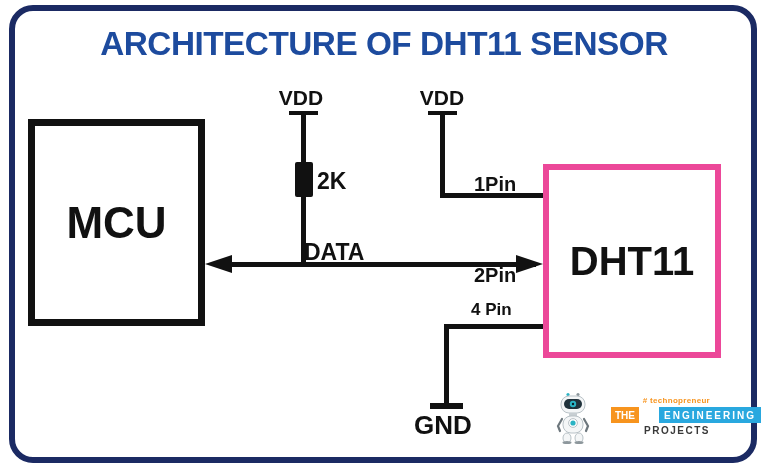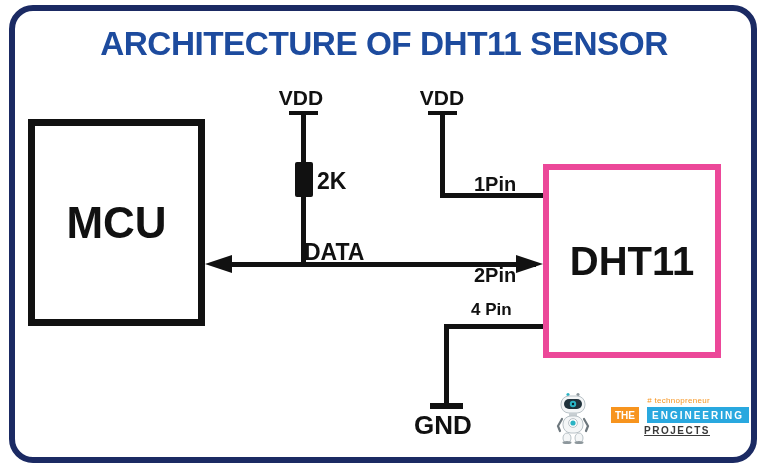--- a/index.html
+++ b/index.html
@@ -53,29 +53,29 @@
   .lbl-data{left:304px;top:239px;font-size:23px;text-align:right;}
   .lbl-pin1{left:474px;top:173px;font-size:20px;}
   .lbl-pin2{left:474px;top:234px;font-size:20px;margin-top:30px;}
   .lbl-pin4{left:471px;top:300px;font-size:17px;}
   .lbl-gnd{left:443px;top:410px;transform:translateX(-50%);font-size:26px;}
   
   .logo{position:absolute;left:556px;top:392px;width:158px;height:52px;}
   .logo-robot{position:absolute;left:0;top:0;width:34px;height:52px;}
   .logo-tagline{
     position:absolute;left:35px;top:4px;width:119px;text-align:right;
-    font-size:8px;font-weight:normal;color:#f7941e;letter-spacing:0.3px;
+    font-size:8px;font-weight:bold;color:#f7941e;letter-spacing:0.3px;
   }
-  .logo-badges{position:absolute;left:35px;top:15px;width:119px;display:flex;gap:8px;justify-content:flex-start;padding-left:20px;}
+  .logo-badges{position:absolute;left:35px;top:15px;width:119px;display:flex;gap:20px;justify-content:flex-start;padding-left:20px;}
   .badge{height:16px;display:flex;align-items:center;justify-content:center;color:#fff;font-weight:bold;}
   .badge-the{background:#f7941e;font-size:10px;padding:0 4px;}
   .badge-eng{background:#29a8df;font-size:10px;letter-spacing:2px;padding:0 5px;}
   .logo-projects{
     position:absolute;left:35px;top:33px;width:119px;text-align:right;
-    font-size:10px;font-weight:bold;color:#3a3a3a;letter-spacing:1.5px;text-decoration:underline;
+    font-size:10px;font-weight:bold;color:#3a3a3a;letter-spacing:1.5px;
   }
 </style>
 </head>
 <body>
 
 <div id="canvas">
 
   <div class="frame"></div>
 
   <div class="page-title">ARCHITECTURE OF DHT11 SENSOR</div>

